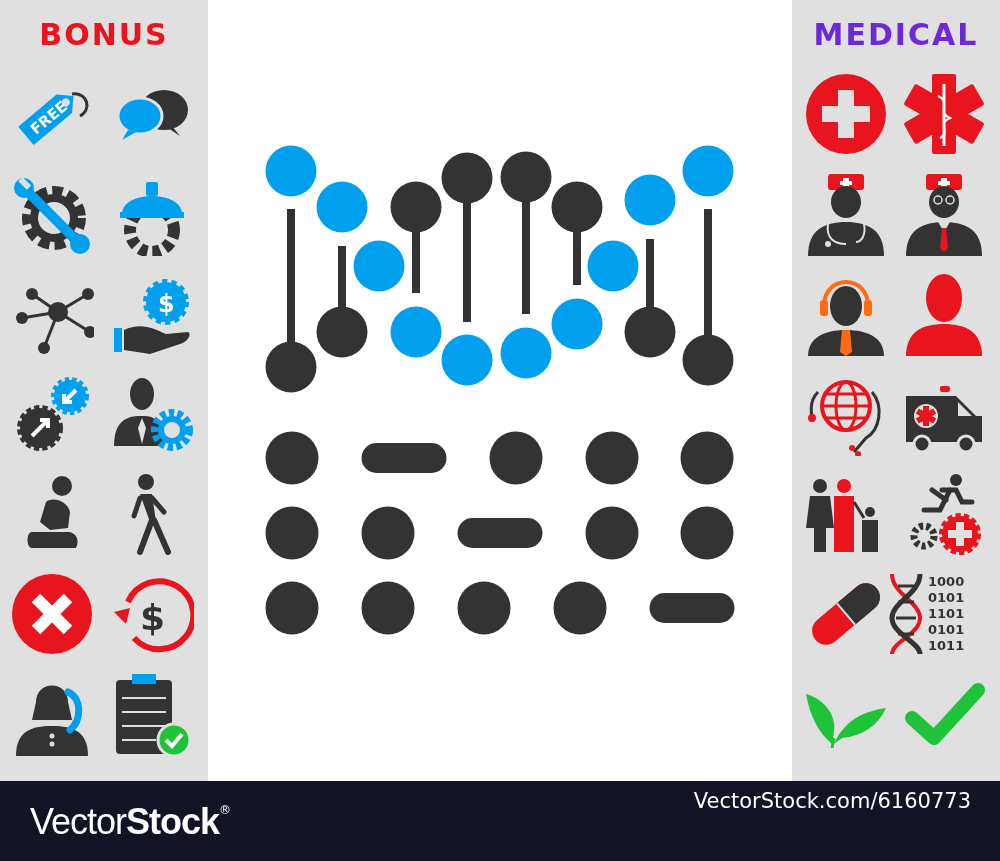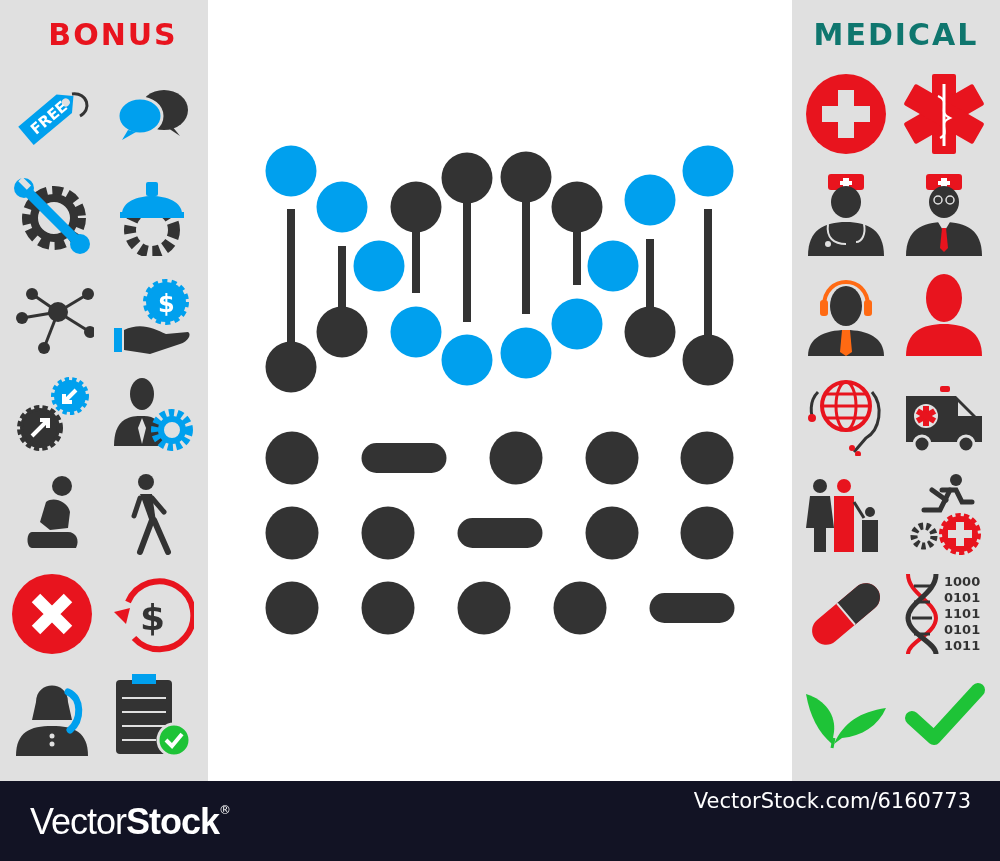--- a/index.html
+++ b/index.html
@@ -1,22 +1,22 @@
 <!DOCTYPE html>
 <html><head>
 <meta charset="utf-8">
 <style>
   html, body { margin: 0; padding: 0; }
   body { width: 1000px; height: 861px; position: relative; overflow: hidden; background: #ffffff; font-family: "DejaVu Sans", sans-serif; }
   .panel { position: absolute; top: 0; height: 781px; background: #e0e0e0; }
   .panel-left { left: 0; width: 208px; }
   .panel-right { left: 792px; width: 208px; }
   .panel-title { position: absolute; top: 17px; left: 0; width: 208px; text-align: center; font-weight: bold; font-size: 30px; letter-spacing: 2px; font-family: "DejaVu Sans", sans-serif; }
-  .panel-left .panel-title { color: #e8141e; margin-left: 9px; }
-  .panel-right .panel-title { color: #0f766e; }
+  .panel-left .panel-title { color: #e8141e; }
+  .panel-right .panel-title { color: #6d28d9; }
   .icon { position: absolute; width: 84px; height: 84px; }
   .icon svg { width: 84px; height: 84px; display: block; }
   .main-icon { position: absolute; left: 0; top: 0; width: 1000px; height: 781px; }
   .footer { position: absolute; left: 0; top: 781px; width: 1000px; height: 80px; background: #121324; }
   .logo { position: absolute; left: 30px; top: 20px; color: #ffffff; font-size: 33px; font-family: "DejaVu Sans", sans-serif; letter-spacing: -1px; }
   .logo .light { font-weight: normal; font-family: "Liberation Sans", sans-serif; font-size: 36px; margin-top: 7px; }
   .logo .bold { font-weight: bold; font-family: "Liberation Sans", sans-serif; font-size: 36px; margin-top: 24px; }
   .logo sup { font-size: 12px; vertical-align: top; position: relative; top: 2px; }
   .footer-id { position: absolute; right: 29px; top: 8px; color: #ffffff; font-size: 21px; font-family: "DejaVu Sans", sans-serif; }
 </style>
@@ -283,21 +283,21 @@
   </div>
   <div class="icon" style="left:12px;top:572px">
     <svg viewBox="0 0 84 84">
       <g transform="rotate(-40 42 42)">
         <rect x="2" y="28" width="80" height="28" rx="14" fill="#e8141e"></rect>
         <path d="M42 28 H68 A14 14 0 0 1 68 56 H42 Z" fill="#333"></path>
         <line x1="42" y1="28" x2="42" y2="56" stroke="#e0e0e0" stroke-width="2"></line>
       </g>
     </svg>
   </div>
-  <div class="icon" style="left:110px;top:572px">
+  <div class="icon" style="left:94px;top:572px">
     <svg viewBox="0 0 84 84">
       <path d="M6 2 C6 22 34 30 34 46 C34 62 6 70 6 82" stroke="#e8141e" stroke-width="4" fill="none"></path>
       <path d="M34 2 C34 22 6 30 6 46 C6 62 34 70 34 82" stroke="#333" stroke-width="5" fill="none"></path>
       <g stroke="#333" stroke-width="3">
         <line x1="12" y1="14" x2="30" y2="14"></line>
           <line x1="12" y1="30" x2="28" y2="30"></line>
         <line x1="10" y1="46" x2="30" y2="46"></line>
           <line x1="12" y1="62" x2="28" y2="62"></line>
       </g>
       <g font-size="13" font-weight="bold" fill="#333" font-family="DejaVu Sans, sans-serif">

